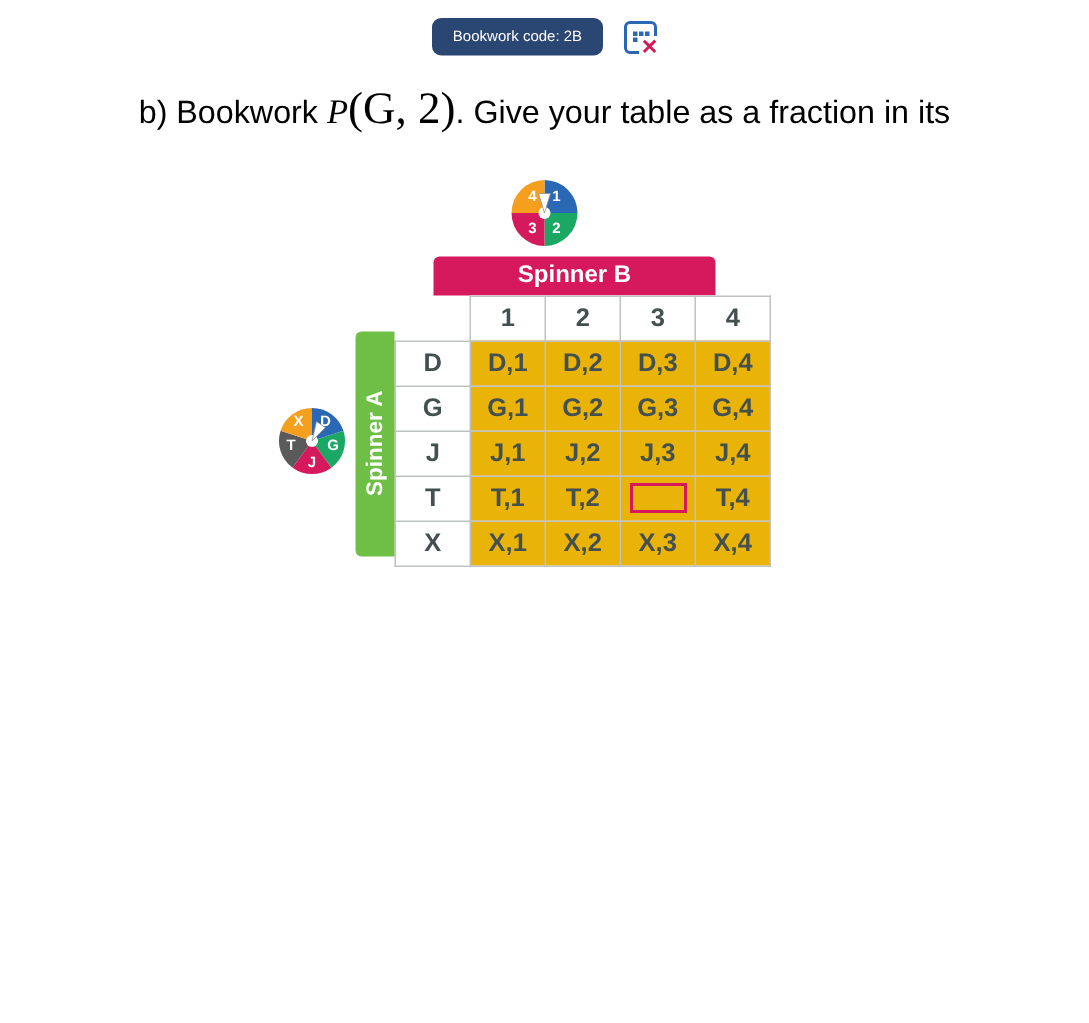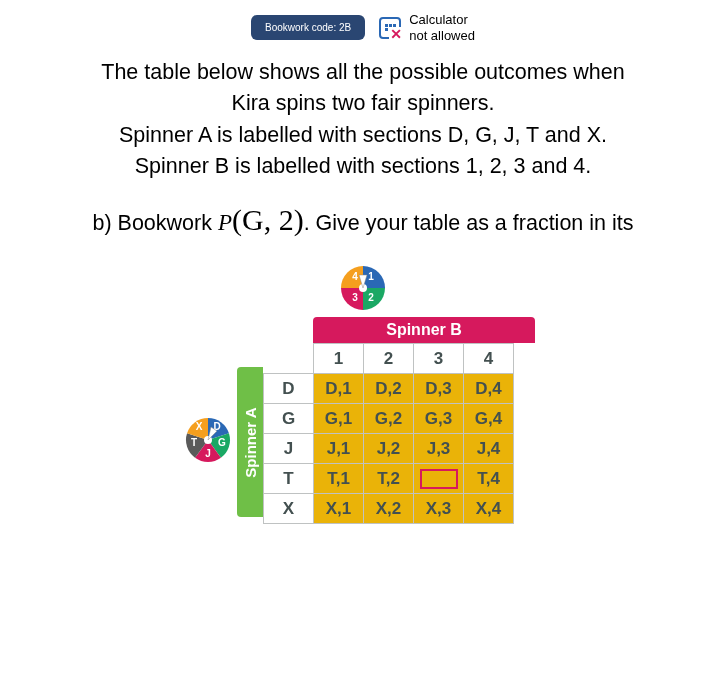--- a/index.html
+++ b/index.html
@@ -86,22 +86,22 @@
       margin-top: 52px;
       margin-left: 60px;
     }
     .spinnerB-label {
       background: #d6195d;
       color: #fff;
       text-align:center;
       font-weight:600;
       font-size:16px;
       padding: 4px 0;
-      width: 222px;
-      margin-left: 50px;
+      width: 188px;
+      margin-left: 26px;
       border-top-left-radius: 4px;
       border-top-right-radius: 4px;
     }
     table.grid {
       border-collapse: collapse;
       font-size: 17px;
     }
     table.grid th, table.grid td {
       border: 1px solid #bfc2c2;
       width: 50px;
@@ -160,34 +160,24 @@
           <div class="dot"></div>
           <div class="dot"></div>
         </div>
       <div class="row">
           <div class="dot"></div>
           <div class="dot"></div>
           <div class="dot"></div>
         </div>
       <div class="x">✕</div>
     </div>
-    <div>
-      <div>Calculator</div>
-      <div>not allowed</div>
-    </div>
   </div>
 </div>
 
 <div class="question">
-  <div class="para">
-    <div>The table below shows all the possible outcomes when</div>
-    <div>Kira spins two fair spinners.</div>
-    <div>Spinner A is labelled with sections D, G, J, T and X.</div>
-    <div>Spinner B is labelled with sections 1, 2, 3 and 4.</div>
-  </div>
   <div class="para">
     <span>b) Bookwork </span><span class="mathit">P</span><span class="pg2">(G, 2)</span><span>. Give your table as a fraction in its</span>
   </div>
 </div>
 
 <div class="diagram">
   <div class="diagram-inner">
 
     <div class="sb-pie">
       <svg class="pie" viewBox="0 0 46 46">

